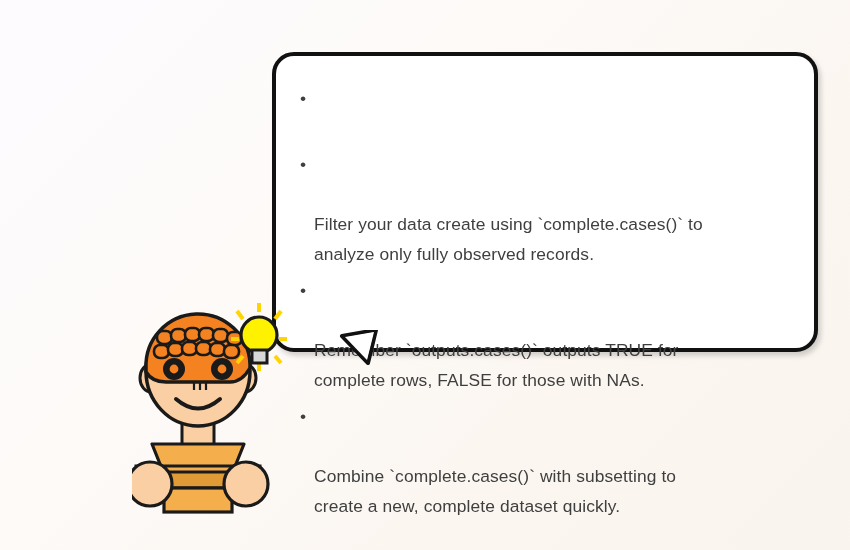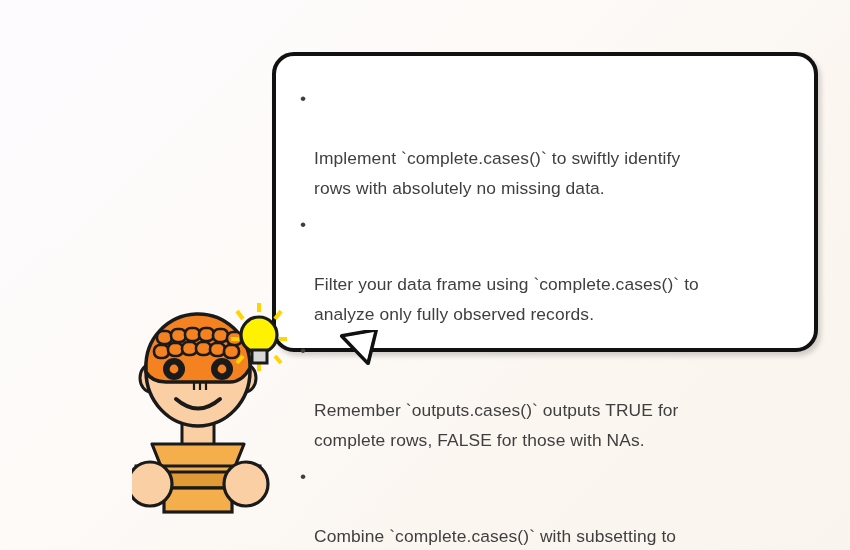--- a/index.html
+++ b/index.html
@@ -104,27 +104,25 @@
 </head>
 <body>
 
 <div id="stage">
 
   <div id="bubble">
     <ul id="bubble-list">
 
       <li class="tip-item">
         <span class="tip-bullet">•</span>
-        <span class="tip-text">Implement `complete.cases()` to swiftly identify
-rows with absolutely no missing data.</span>
-      </li>
-
-      <li class="tip-item">
-        <span class="tip-bullet">•</span>
-        <span class="tip-text">Filter your data frame using `complete.cases()` to
+      </li>
+
+      <li class="tip-item">
+        <span class="tip-bullet">•</span>
+        <span class="tip-text">Filter your data create using `complete.cases()` to
 analyze only fully observed records.</span>
       </li>
 
       <li class="tip-item">
         <span class="tip-bullet">•</span>
         <span class="tip-text">Remember `outputs.cases()` outputs TRUE for
 complete rows, FALSE for those with NAs.</span>
       </li>
 
       <li class="tip-item">

